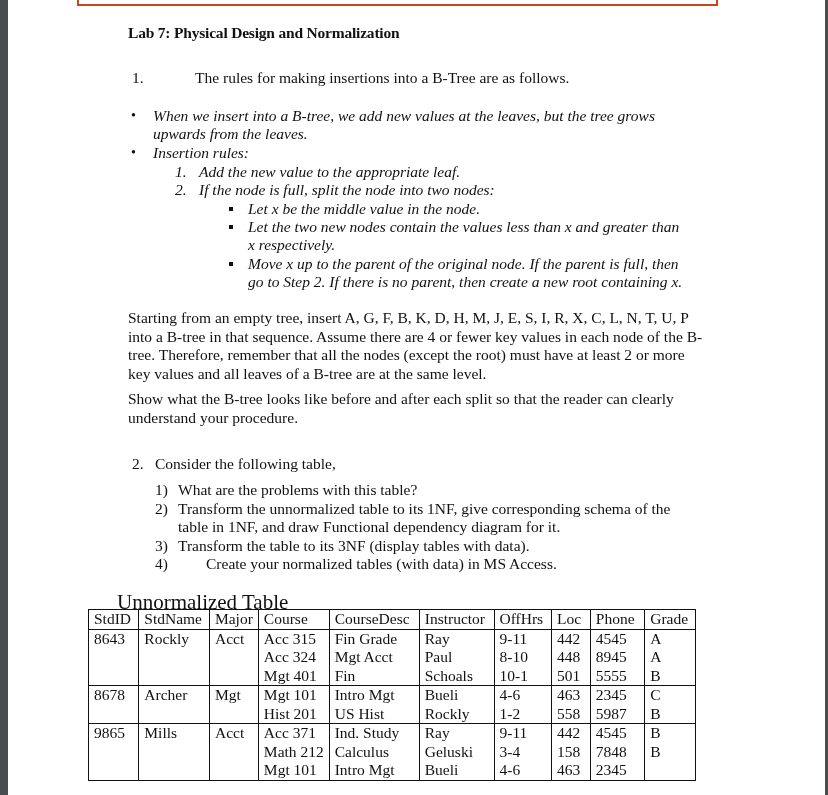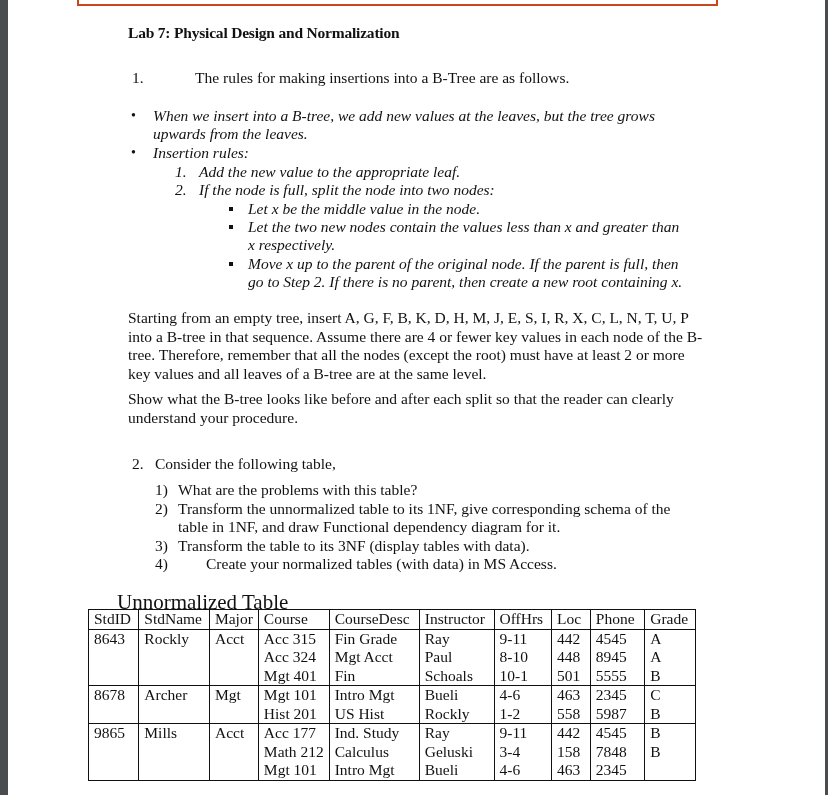--- a/index.html
+++ b/index.html
@@ -171,21 +171,21 @@
         <td>Rockly</td>
         <td>1-2</td>
         <td>558</td>
         <td>5987</td>
         <td>B</td>
       </tr>
       <tr class="grp-start">
         <td>9865</td>
         <td>Mills</td>
         <td>Acct</td>
-        <td>Acc 177</td>
+        <td>Acc 371</td>
         <td>Ind. Study</td>
         <td>Ray</td>
         <td>9-11</td>
         <td>442</td>
         <td>4545</td>
         <td>B</td>
       </tr>
       <tr>
         <td></td>
         <td></td>

